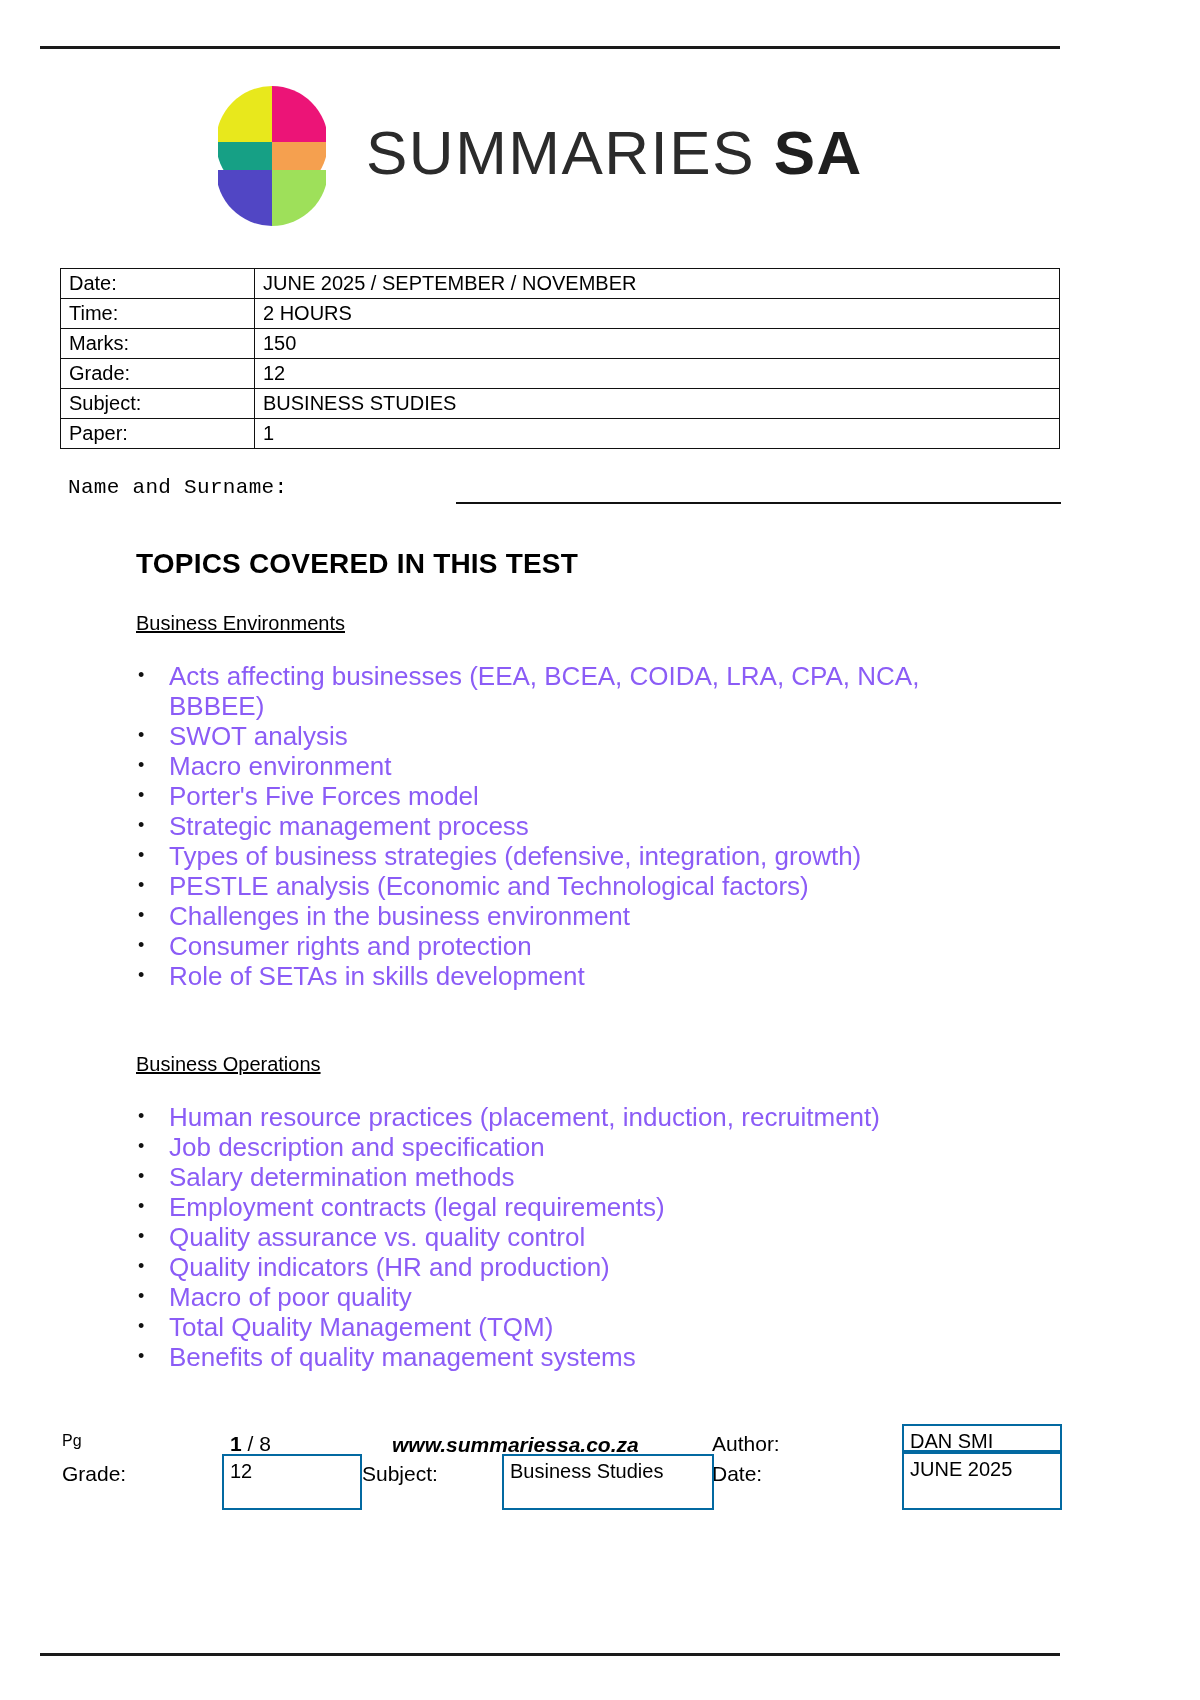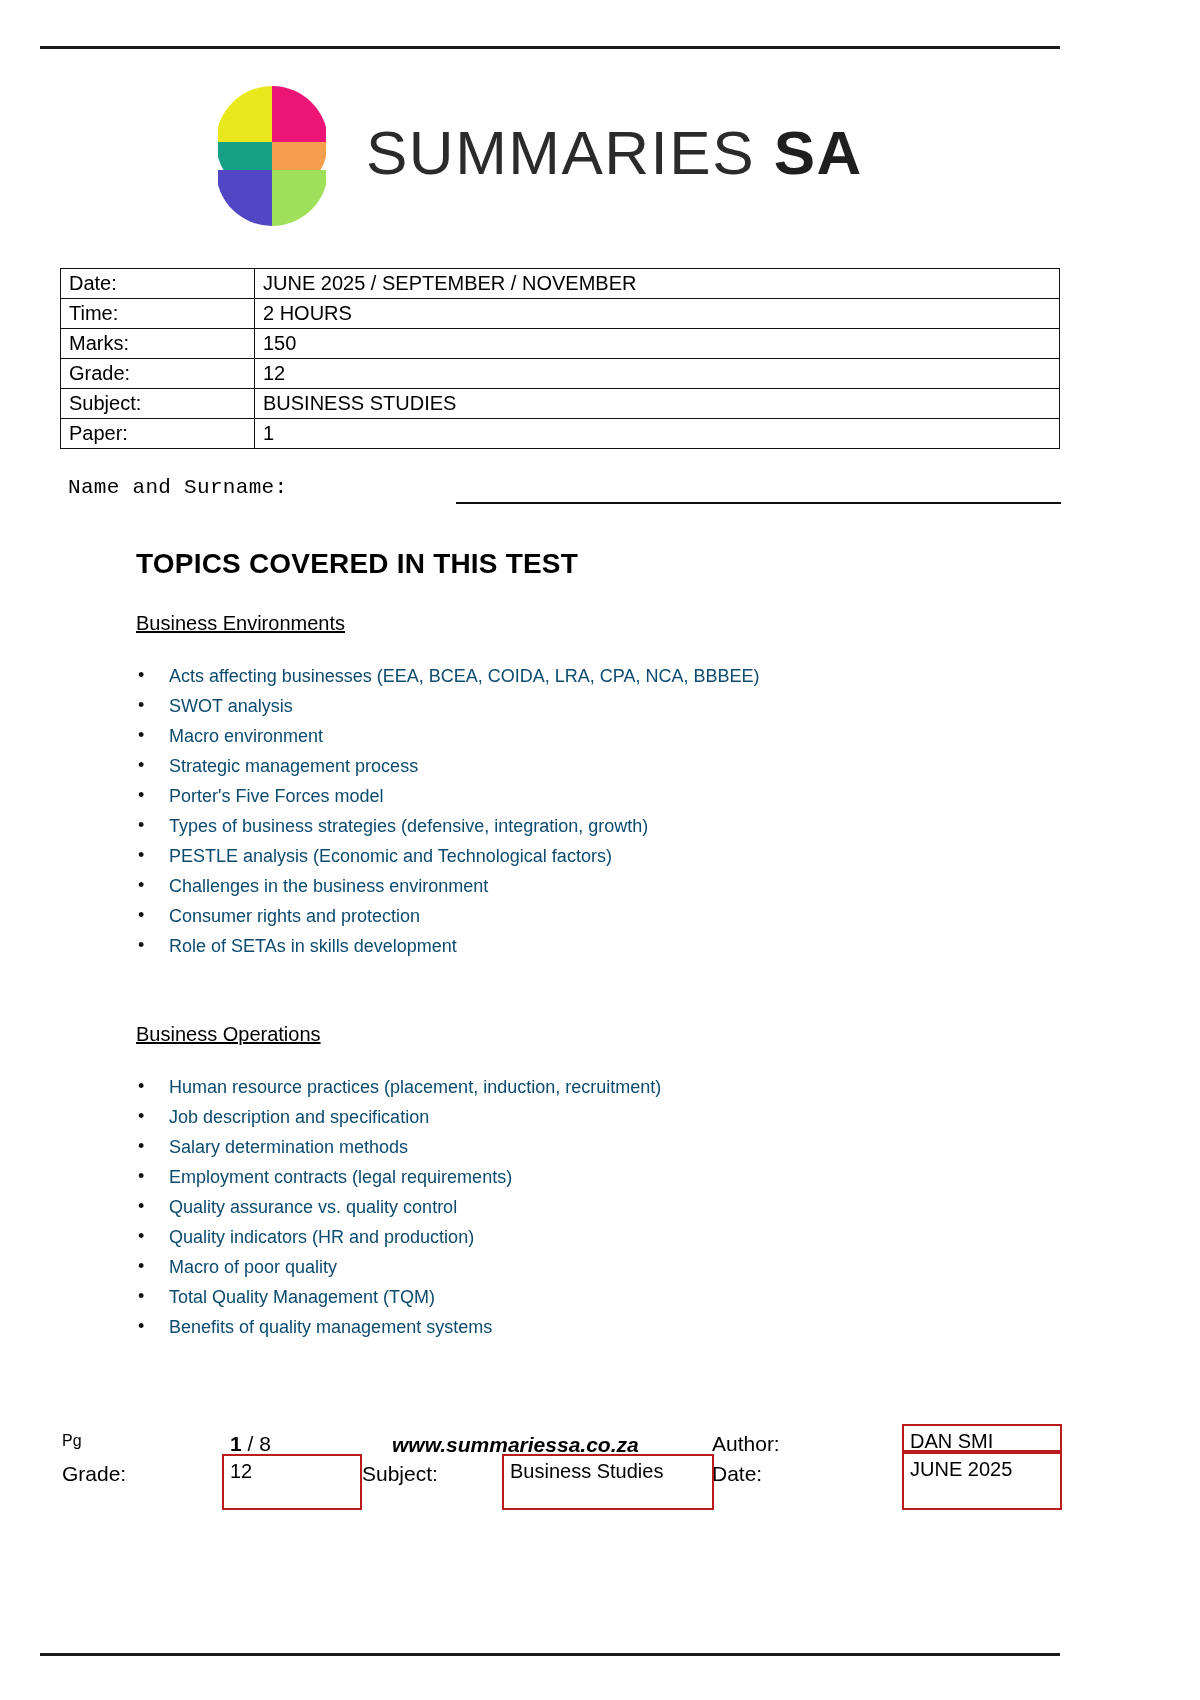--- a/index.html
+++ b/index.html
@@ -148,25 +148,25 @@
   .section-heading.second {
     margin-top: 62px;
   }
   ul.topic-list {
     list-style: none;
     margin: 0;
     padding: 0;
   }
   ul.topic-list li {
     position: relative;
-    font-size: 18px;
+    font-size: 26px;
     line-height: 30px;
     padding-left: 33px;
     margin-bottom: 0px;
-    color: #0c4a6e;
+    color: #8b5cf6;
   }
   ul.topic-list li::before {
     content: "\2022";
     position: absolute;
     left: 2px;
     top: -1px;
     font-size: 18px;
     color: #111;
   }
 
@@ -183,21 +183,21 @@
   .f-pgnum b  { font-weight: bold; }
   .f-url      { position: absolute; left: 330px;top: 1px;font-size: 21px; font-style: italic; font-weight: bold; }
   .f-author   { position: absolute; left: 650px;top: 0;  font-size: 21px; }
 
   .f-grade-lbl   { position: absolute; left: 0;    top: 30px; font-size: 21px; }
   .f-subject-lbl { position: absolute; left: 300px;top: 30px; font-size: 21px; }
   .f-date-lbl    { position: absolute; left: 650px;top: 30px; font-size: 21px; }
 
   .box {
     position: absolute;
-    border: 2px solid #b91c1c;
+    border: 2px solid #0369a1;
     font-size: 20px;
     line-height: 26px;
     padding: 2px 8px 0 6px;
     box-sizing: border-box;
     background: #fff;
   }
   .box-grade   { left: 160px; top: 22px; width: 140px; height: 56px; }
   .box-subject { left: 440px; top: 22px; width: 212px; height: 56px; }
   .box-author  { left: 840px; top: -8px; width: 160px; height: 28px; }
   .box-date    { left: 840px; top: 20px; width: 160px; height: 58px; }
@@ -273,22 +273,22 @@
   <div class="content">
 
     <div class="topics-heading">TOPICS COVERED IN THIS TEST</div>
 
     <div class="section-heading">Business Environments</div>
 
     <ul class="topic-list">
       <li>Acts affecting businesses (EEA, BCEA, COIDA, LRA, CPA, NCA, BBBEE)</li>
       <li>SWOT analysis</li>
       <li>Macro environment</li>
+      <li>Porter's Five Forces model</li>
       <li>Strategic management process</li>
-      <li>Porter's Five Forces model</li>
       <li>Types of business strategies (defensive, integration, growth)</li>
       <li>PESTLE analysis (Economic and Technological factors)</li>
       <li>Challenges in the business environment</li>
       <li>Consumer rights and protection</li>
       <li>Role of SETAs in skills development</li>
     </ul>
 
     <div class="section-heading second">Business Operations</div>
 
     <ul class="topic-list">

